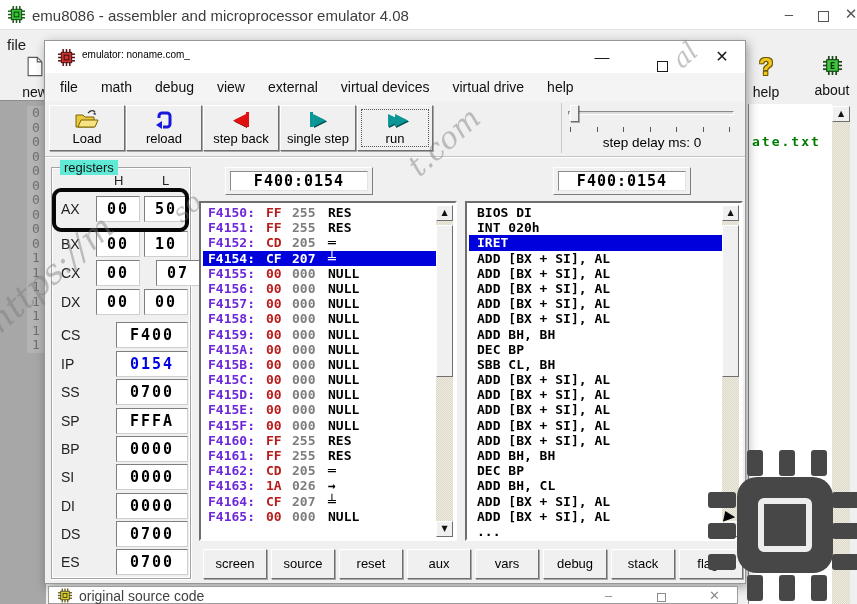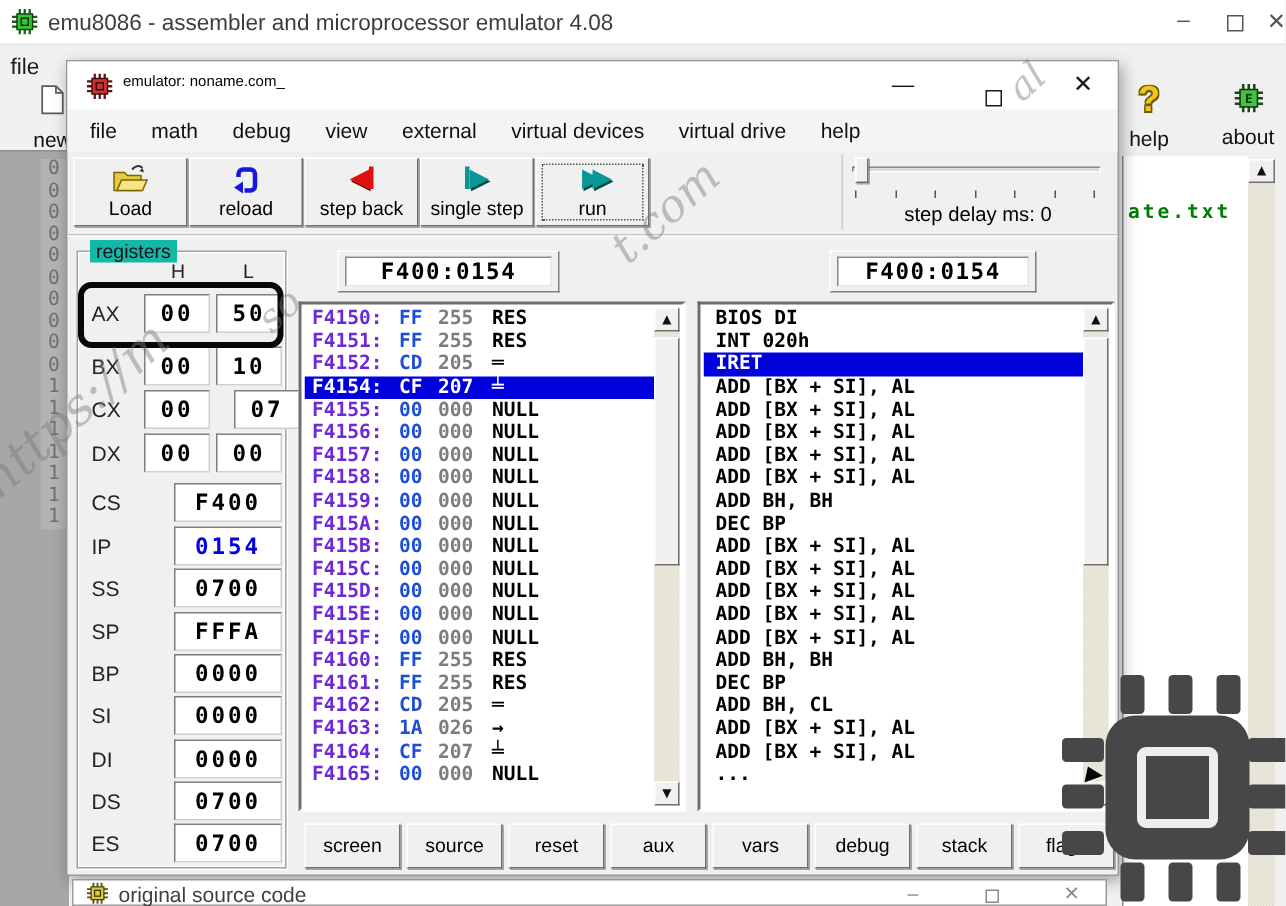--- a/index.html
+++ b/index.html
@@ -74,21 +74,21 @@
                   background:#dcdcdc; border:1px solid #8a8a8a; border-bottom-color:#fff; border-right-color:#fff; }
   #slider-thumb { position:absolute; left:8px; top:2px; width:9px; height:17px; }
   .tick { position:absolute; top:24px; width:1px; height:5px; background:#555; }
   #slider-label { position:absolute; left:0; top:32px; width:180px; text-align:center; font-size:13.5px; color:#000; }
 
   #tb-sep { left:0; top:115px; width:700px; height:2px; border-top:1px solid #c3c3c3; border-bottom:1px solid #fff; }
 
   
   #reg-box { left:6px; top:126px; width:140px; height:412px; border:1px solid #a3a3a3;
              box-shadow:inset 1px 1px 0 #fff, inset -1px -1px 0 #fff, 1px 1px 0 #fff; }
-  #reg-legend { position:absolute; left:8px; top:-8px; background:#14b8a6; padding:0 4px;
+  #reg-legend { position:absolute; left:8px; top:-8px; background:#5eead4; padding:0 4px;
                 font-size:13px; color:#141414; }
   .hl-head { position:absolute; top:5px; font-size:13px; color:#222; }
   .reg-label { position:absolute; left:9px; font-size:14px; color:#222; }
   .reg-field { position:absolute; height:26px; background:#fff; border:1px solid #7e7e7e;
                border-right-color:#cfcfcf; border-bottom-color:#cfcfcf;
                font:bold 15px "DejaVu Sans Mono",monospace; letter-spacing:2px;
                text-align:center; line-height:24px; color:#000; }
   .reg-field.accent { color:#0000e6; }
   #ax-highlight { position:absolute; left:0; top:20px; width:137px; height:44px;
                   border:4px solid #070707; border-radius:9px; z-index:3; }
@@ -97,21 +97,21 @@
   .addr-inner { position:absolute; left:4px; top:3px; right:4px; bottom:3px; background:#fff;
                 border:1px solid #8a8a8a; border-bottom-color:#e4e4e4; border-right-color:#e4e4e4;
                 font:bold 15px "DejaVu Sans Mono",monospace; letter-spacing:1px;
                 text-align:center; line-height:19px; color:#000; }
 
   .list { background:#fff; border:2px solid; border-color:#6f6f6f #fff #fff #6f6f6f; }
   .rows { position:absolute; left:2px; top:2px; right:19px; bottom:2px; overflow:hidden;
           font:bold 13px "DejaVu Sans Mono",monospace; line-height:15.2px; }
   .mem-row { display:flex; height:15.2px; padding-left:5px; white-space:pre; }
   .m-addr { width:58px; color:#6d28d9; }
-  .m-hex  { width:26px; color:#1d4ed8; }
+  .m-hex  { width:26px; color:#b91c1c; }
   .m-dec  { width:36px; color:#7d7d7d; }
   .m-asc  { color:#000; }
   .dis-row { height:15.2px; padding-left:8px; white-space:pre; color:#000; }
   .sel { background:#0000dd; }
   .sel span, .dis-row.sel { color:#fff !important; }
 
   #emu-bottom { left:158px; top:508px; width:540px; height:32px; display:flex; gap:4px; }
   .wbtn { width:64px; height:30px; font-size:13px; color:#000; text-align:center; line-height:28px; }
 
   
@@ -410,20 +410,21 @@
           <div class="dis-row">BIOS DI</div>
           <div class="dis-row">INT 020h</div>
           <div class="dis-row sel">IRET</div>
           <div class="dis-row">ADD [BX + SI], AL</div>
           <div class="dis-row">ADD [BX + SI], AL</div>
           <div class="dis-row">ADD [BX + SI], AL</div>
           <div class="dis-row">ADD [BX + SI], AL</div>
           <div class="dis-row">ADD [BX + SI], AL</div>
           <div class="dis-row">ADD BH, BH</div>
           <div class="dis-row">DEC BP</div>
+          <div class="dis-row">SBB CL, BH</div>
           <div class="dis-row">ADD [BX + SI], AL</div>
           <div class="dis-row">ADD [BX + SI], AL</div>
           <div class="dis-row">ADD [BX + SI], AL</div>
           <div class="dis-row">ADD [BX + SI], AL</div>
           <div class="dis-row">ADD [BX + SI], AL</div>
           <div class="dis-row">ADD BH, BH</div>
           <div class="dis-row">DEC BP</div>
           <div class="dis-row">ADD BH, CL</div>
           <div class="dis-row">ADD [BX + SI], AL</div>
           <div class="dis-row">ADD [BX + SI], AL</div>

